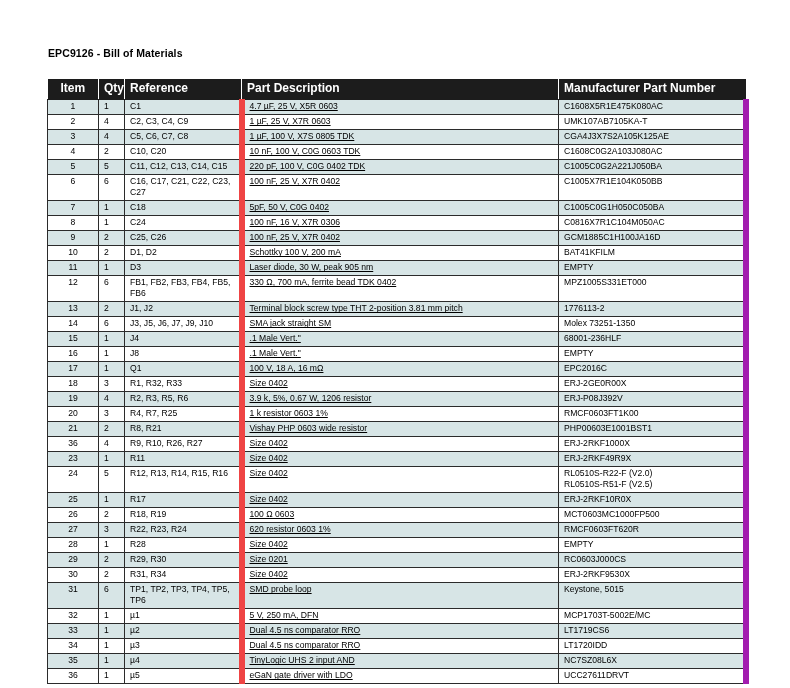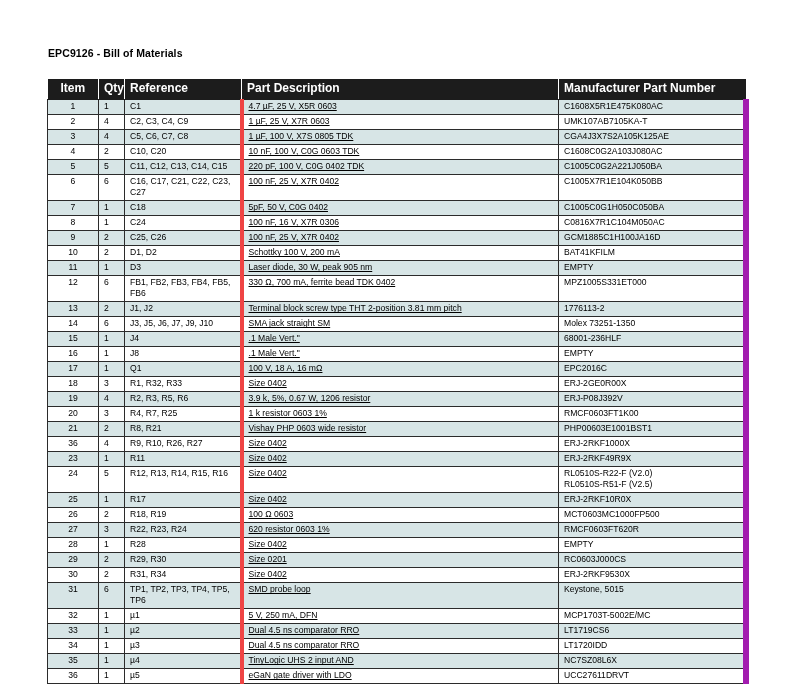--- a/index.html
+++ b/index.html
@@ -76,21 +76,21 @@
     text-align: center;
     border-right: 1px solid #2b2b2b;
     padding-left: 2px;
     padding-right: 2px;
   }
   table.bom tbody td.td-qty {
     text-align: left;
     border-right: 1px solid #2b2b2b;
   }
   table.bom tbody td.td-ref {
-    border-right: 4px solid #ef4444;
+    border-right: 6px solid #ef4444;
   }
   table.bom tbody td.td-desc {
     border-right: 1px solid #2b2b2b;
     text-decoration: underline;
   }
   table.bom tbody td.td-mpn {
     border-right: none;
   }
   table.bom tbody tr.alt td {
     background: #d7e5e6;

